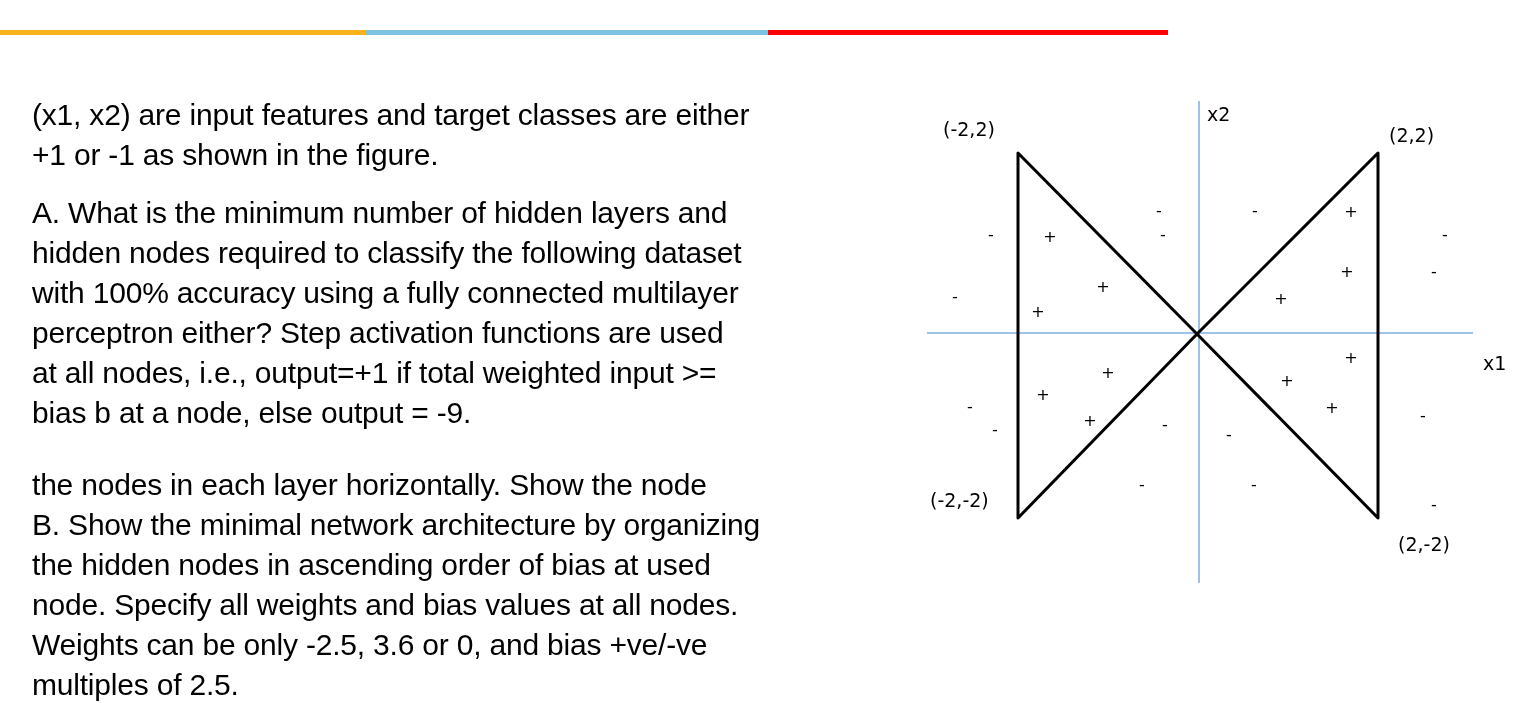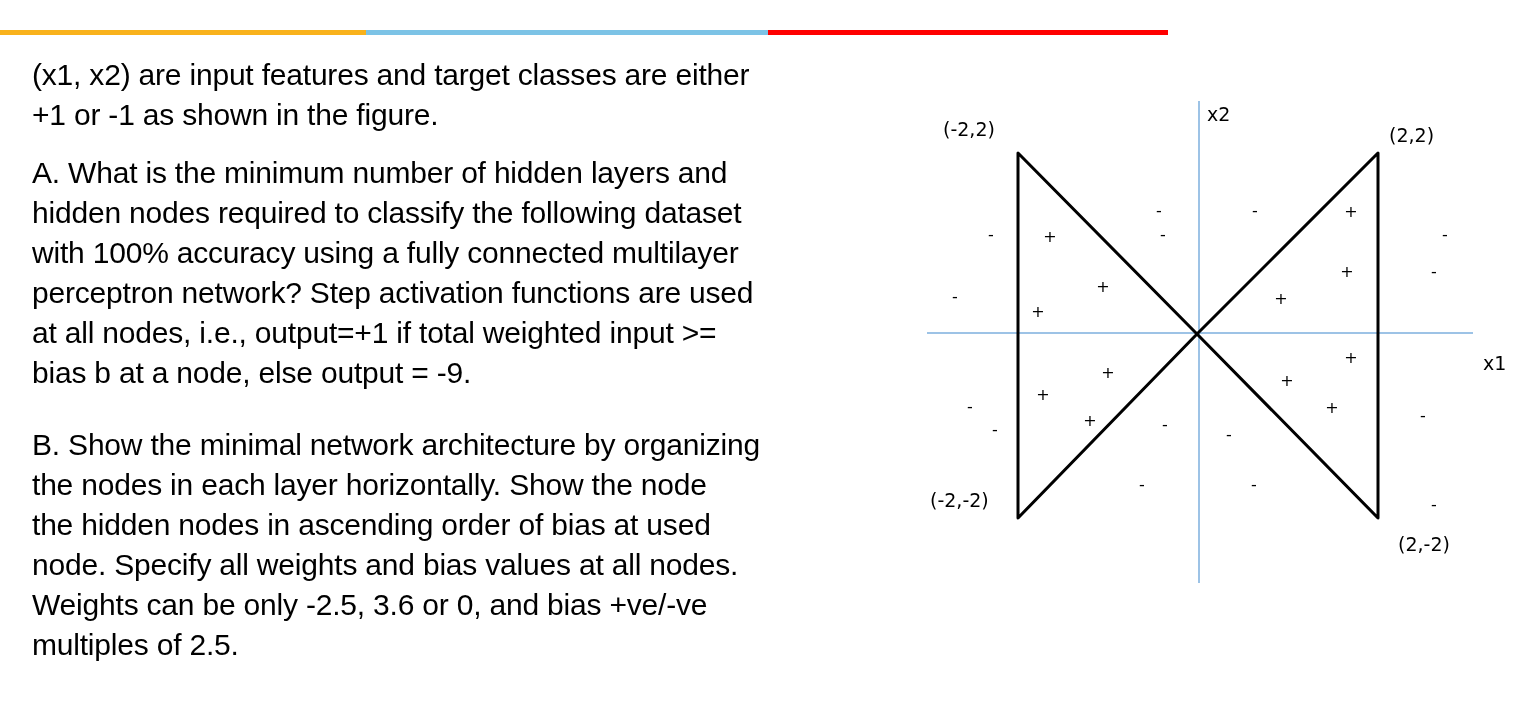--- a/index.html
+++ b/index.html
@@ -1,18 +1,18 @@
 <!DOCTYPE html>
 <html><head>
 <meta charset="utf-8">
 <style>
   html, body { margin:0; padding:0; background:#ffffff; }
   body { width:1517px; height:703px; position:relative; overflow:hidden; font-family:"Liberation Sans", sans-serif; color:#000; }
   .topbar { position:absolute; top:30px; height:5px; }
-  .text-block { position:absolute; left:32px; font-size:30px; line-height:40px; letter-spacing:-0.2px; }
+  .text-block { position:absolute; left:32px; font-size:30px; line-height:40px; letter-spacing:-0.2px;margin-top:40px; }
   .text-block p { margin:0; white-space:pre; }
   #p1 { top:55px; }
   #p2 { top:153px; }
   #p3 { top:425px; }
   #figure { position:absolute; left:0; top:0; width:1517px; height:703px; }
   .lbl { font-family:"DejaVu Sans", sans-serif; font-size:19px; fill:#000; }
   .sym { font-family:"DejaVu Sans", sans-serif; font-size:16px; fill:#000; text-anchor:middle; }
 </style>
 </head>
 <body>
@@ -23,28 +23,28 @@
 
 <div class="text-block" id="p1">
   <p>(x1, x2) are input features and target classes are either</p>
   <p>+1 or -1 as shown in the figure.</p>
 </div>
 
 <div class="text-block" id="p2">
   <p>A. What is the minimum number of hidden layers and</p>
   <p>hidden nodes required to classify the following dataset</p>
   <p>with 100% accuracy using a fully connected multilayer</p>
-  <p>perceptron network? Step activation functions are used</p>
+  <p>perceptron either? Step activation functions are used</p>
   <p>at all nodes, i.e., output=+1 if total weighted input &gt;=</p>
   <p>bias b at a node, else output = -9.</p>
 </div>
 
 <div class="text-block" id="p3">
+  <p>the nodes in each layer horizontally. Show the node</p>
   <p>B. Show the minimal network architecture by organizing</p>
-  <p>the nodes in each layer horizontally. Show the node</p>
   <p>the hidden nodes in ascending order of bias at used</p>
   <p>node. Specify all weights and bias values at all nodes.</p>
   <p>Weights can be only -2.5, 3.6 or 0, and bias +ve/-ve</p>
   <p>multiples of 2.5.</p>
 </div>
 
 <svg id="figure" width="1517" height="703" viewBox="0 0 1517 703">
 
   <line x1="927" y1="333" x2="1473" y2="333" stroke="#9dc3e6" stroke-width="2"></line>
   <line x1="1199" y1="101" x2="1199" y2="583" stroke="#9dc3e6" stroke-width="2"></line>

